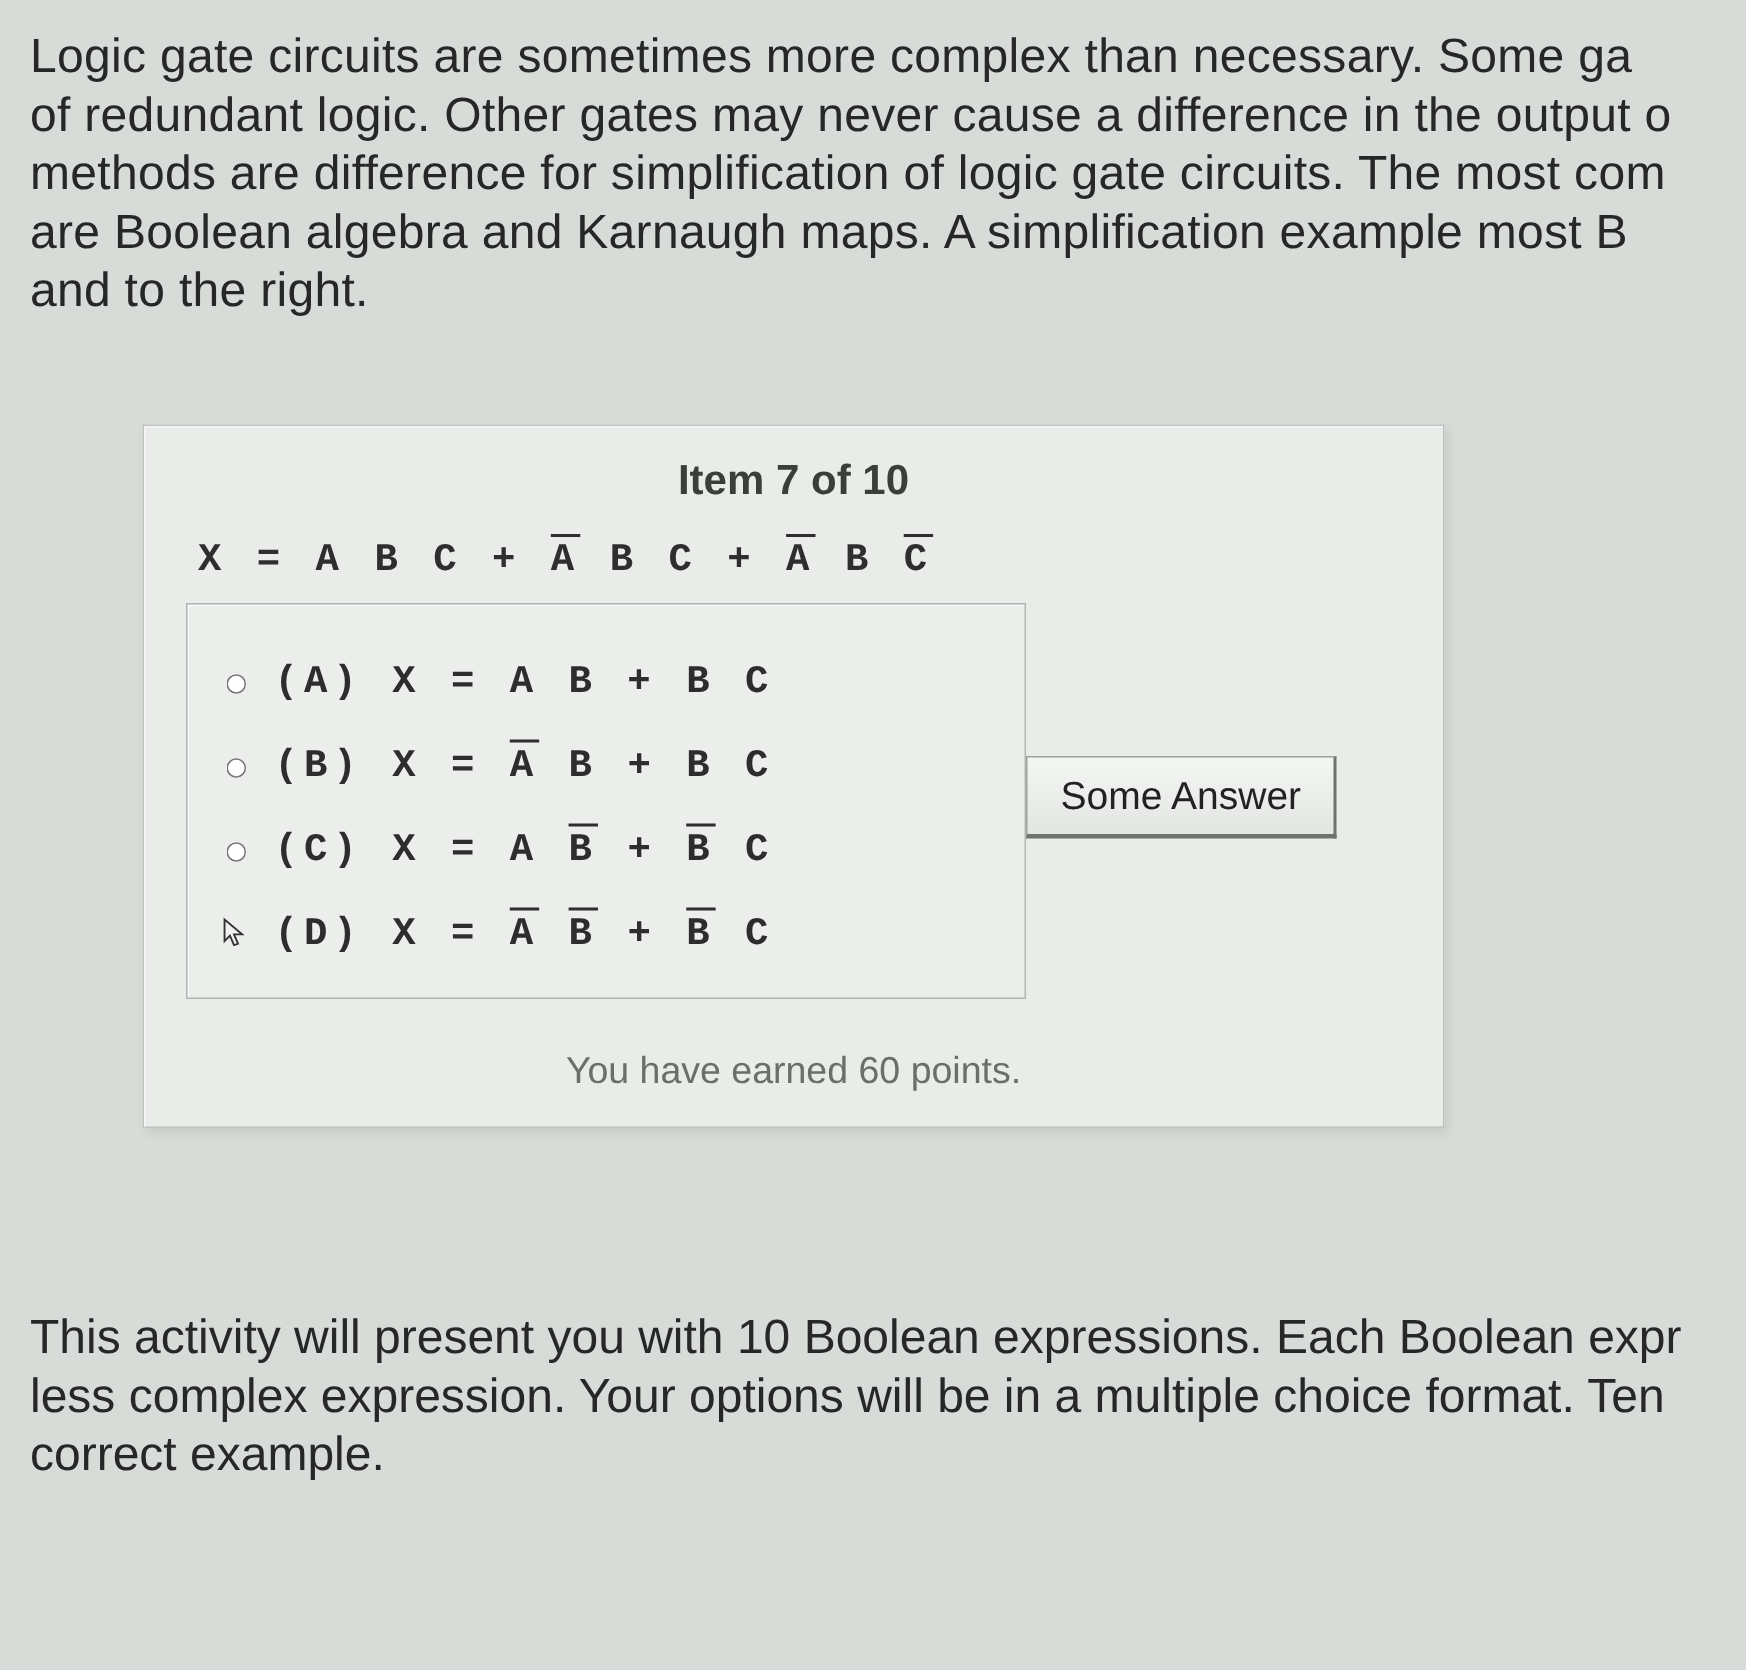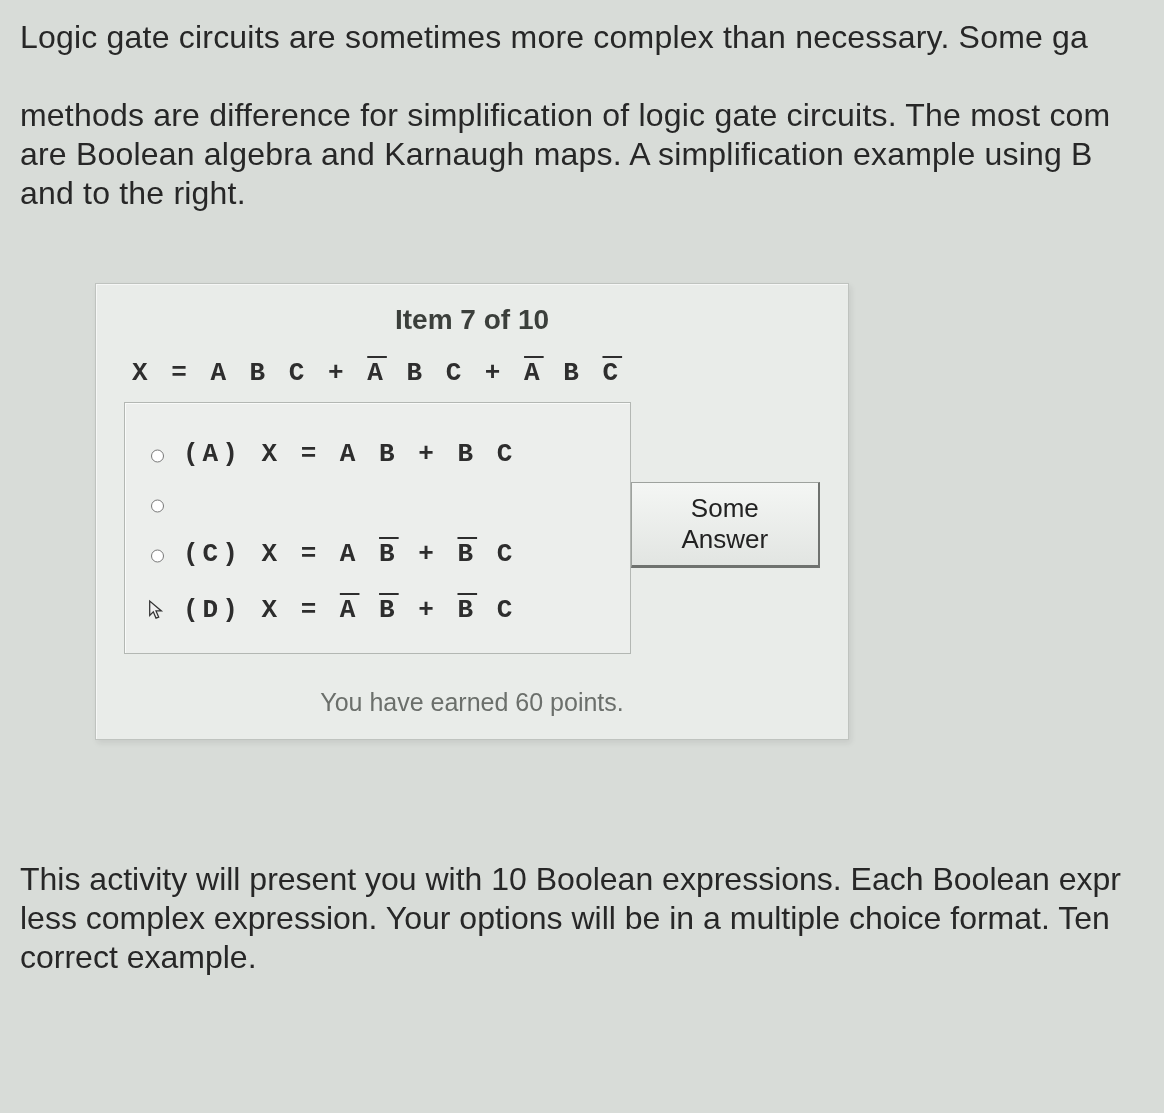--- a/index.html
+++ b/index.html
@@ -18,21 +18,21 @@
   }
   .intro {
     font-size: 32px;
     line-height: 1.22;
     color: #272727;
     letter-spacing: 0.2px;
   }
   .card-wrap {
     margin-top: 70px;
     margin-left: 75px;
-    width: 754px;
+    width: 868px;
   }
   .card {
     background: #e9ece9;
     border: 1px solid #bfc3bf;
     box-shadow:
       inset 1px 1px 0 rgba(255,255,255,0.6),
       2px 3px 6px rgba(0,0,0,0.08);
     padding: 20px 28px 22px 28px;
     box-sizing: border-box;
   }
@@ -115,23 +115,23 @@
     color: #272727;
   }
 </style>
 </head>
 <body>
 
 <div class="page">
 
   <div class="intro">
     <span>Logic gate circuits are sometimes more complex than necessary. Some ga</span><br>
-    <br>
+    <span>of redundant logic. Other gates may never cause a difference in the output o</span><br>
     <span>methods are difference for simplification of logic gate circuits. The most com</span><br>
-    <span>are Boolean algebra and Karnaugh maps. A simplification example using B</span><br>
+    <span>are Boolean algebra and Karnaugh maps. A simplification example most B</span><br>
     <span>and to the right.</span>
   </div>
 
   <div class="card-wrap">
     <div class="card">
 
       <div class="item-header">Item 7 of 10</div>
 
       <div class="expr">
         <span>X = A B C + </span><span class="ov">A</span><span> B C + </span><span class="ov">A</span><span> B </span><span class="ov">C</span>
@@ -145,20 +145,23 @@
               <input type="radio" name="ans" class="radio" style="">
             </span>
             <span class="opt-text">
               <span>(A)</span>&nbsp;<span>X = A B + B C</span>
             </span>
           </div>
 
           <div class="choice">
             <span class="radio-shell">
               <input type="radio" name="ans" class="radio" style="">
+            </span>
+            <span class="opt-text">
+              <span>(B)</span>&nbsp;<span>X = </span><span class="ov">A</span><span> B + B C</span>
             </span>
           </div>
 
           <div class="choice">
             <span class="radio-shell">
               <input type="radio" name="ans" class="radio" style="">
             </span>
             <span class="opt-text">
               <span>(C)</span>&nbsp;<span>X = A </span><span class="ov">B</span><span> + </span><span class="ov">B</span><span> C</span>
             </span>

